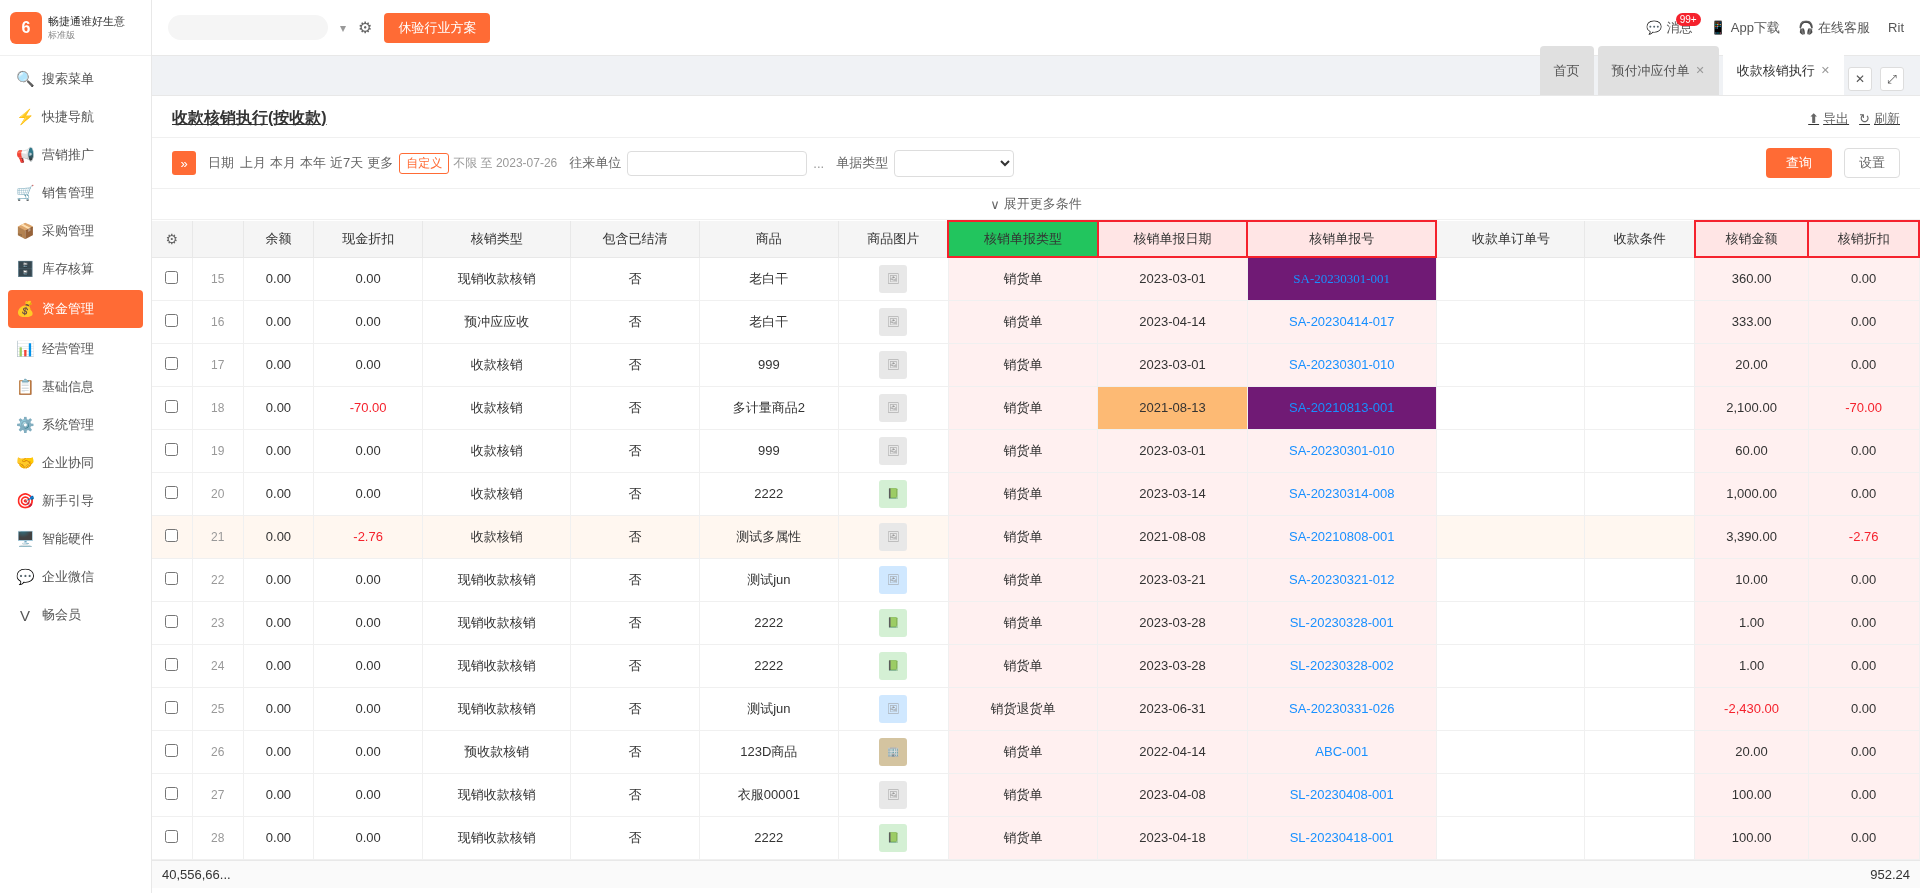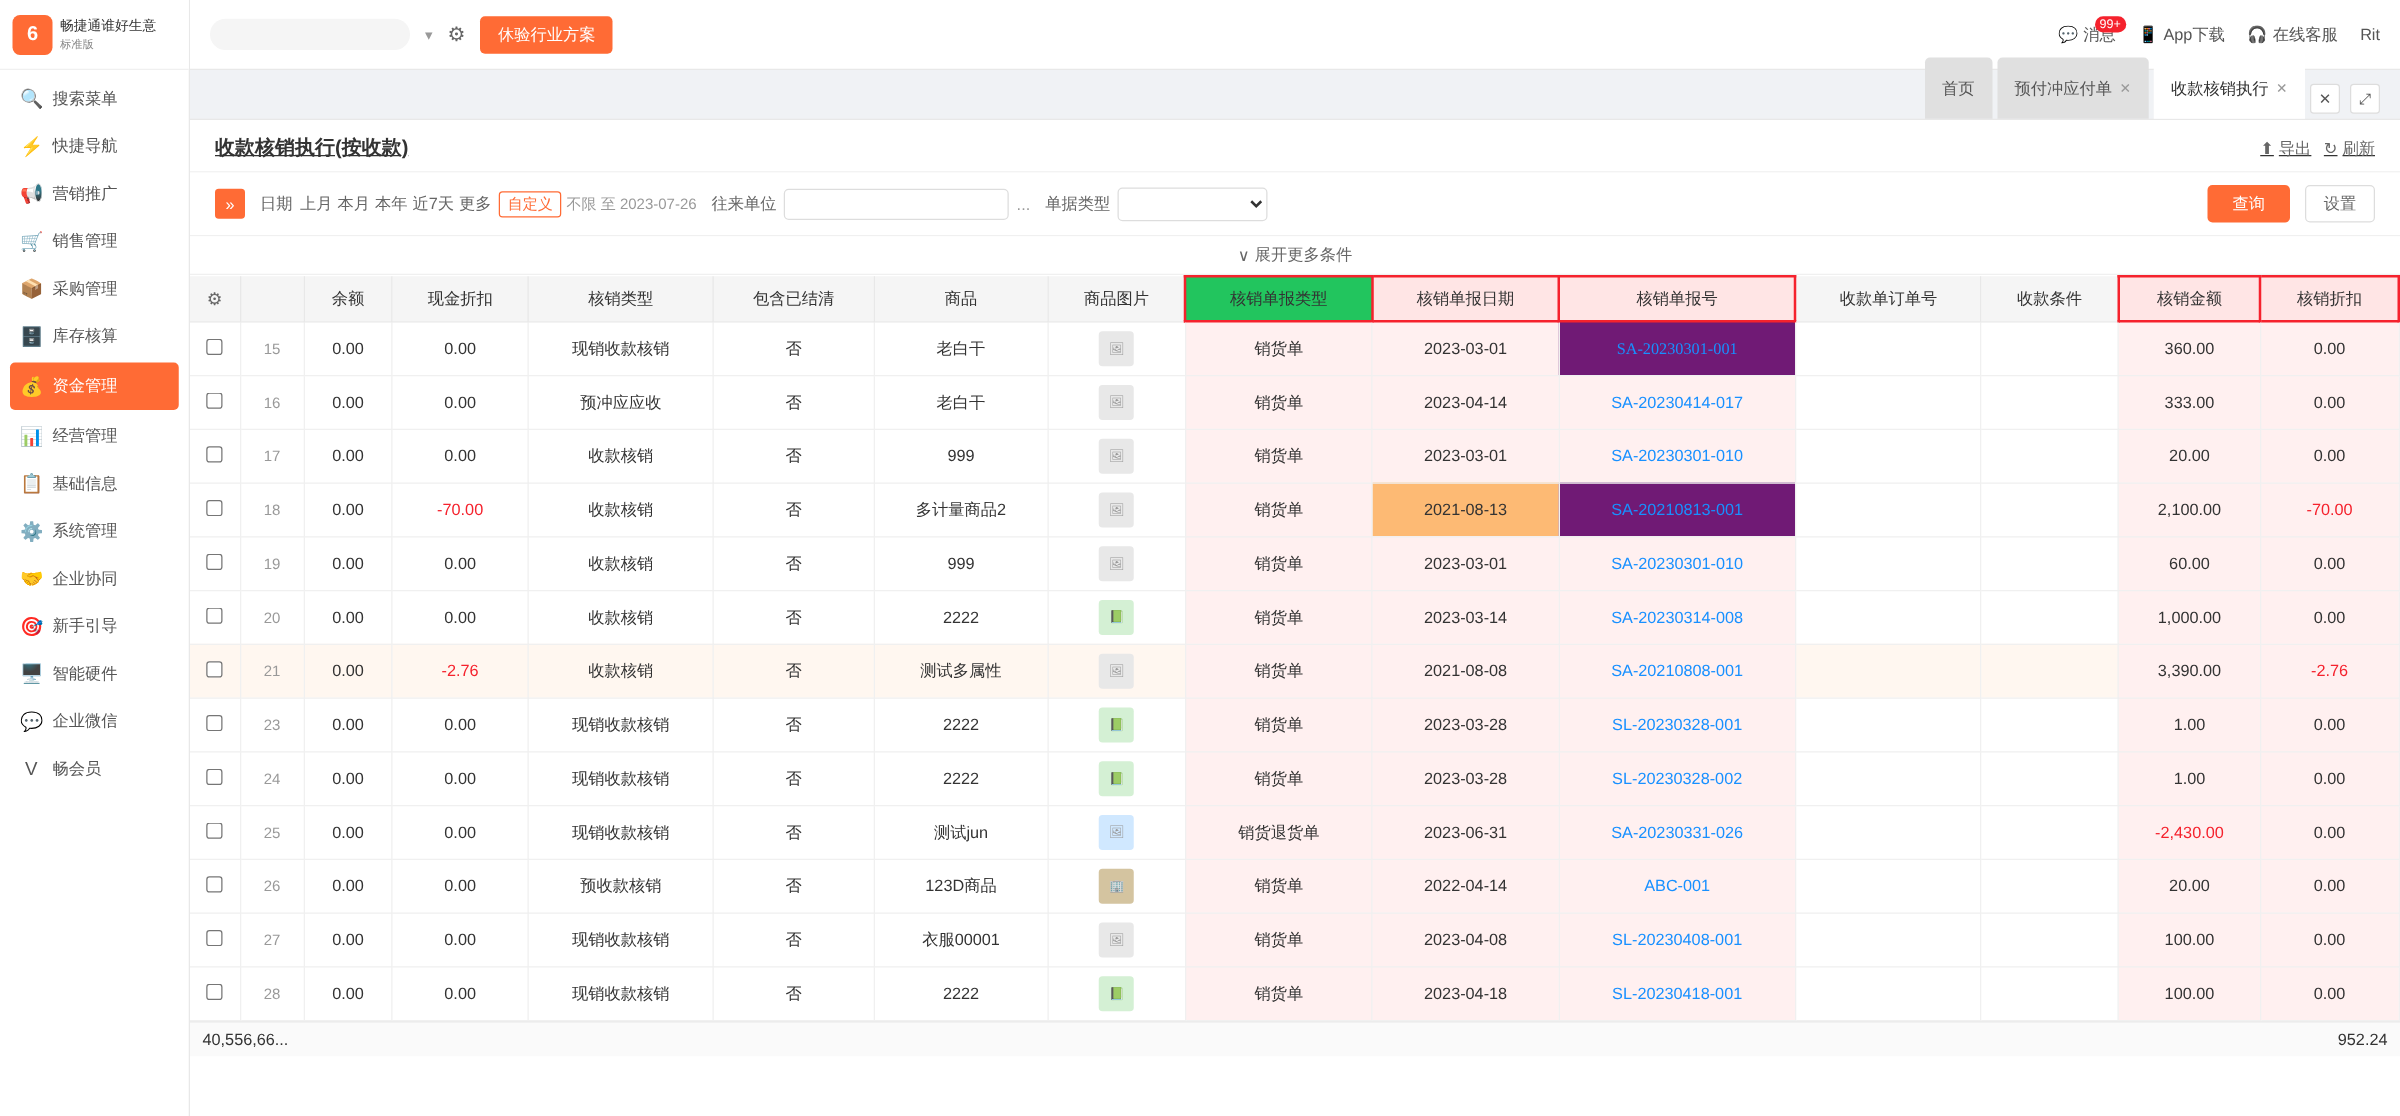--- a/index.html
+++ b/index.html
@@ -411,20 +411,37 @@
     <td style="background:#fff0f0;">销货单</td>
     <td style="background:#fff0f0;">2021-08-08</td>
     <td style="background:#fff0f0;"><a class="td-link">SA-20210808-001</a></td>
     <td></td>
     <td></td>
     <td style="background:#fff0f0;">3,390.00</td>
     <td style="background:#fff0f0;" class="td-red">-2.76</td>
   </tr>
             <tr>
     <td><input type="checkbox" style=""></td>
+    <td class="row-num">22</td>
+    <td>0.00</td>
+    <td>0.00</td>
+    <td>现销收款核销</td>
+    <td>否</td>
+    <td>测试jun</td>
+    <td><div class="td-img td-img-blue">🖼</div></td>
+    <td style="background:#fff0f0;">销货单</td>
+    <td style="background:#fff0f0;">2023-03-21</td>
+    <td style="background:#fff0f0;"><a class="td-link">SA-20230321-012</a></td>
+    <td></td>
+    <td></td>
+    <td style="background:#fff0f0;">10.00</td>
+    <td style="background:#fff0f0;">0.00</td>
+  </tr>
+            <tr>
+    <td><input type="checkbox" style=""></td>
     <td class="row-num">23</td>
     <td>0.00</td>
     <td>0.00</td>
     <td>现销收款核销</td>
     <td>否</td>
     <td>2222</td>
     <td><div class="td-img td-img-green">📗</div></td>
     <td style="background:#fff0f0;">销货单</td>
     <td style="background:#fff0f0;">2023-03-28</td>
     <td style="background:#fff0f0;"><a class="td-link">SL-20230328-001</a></td>

